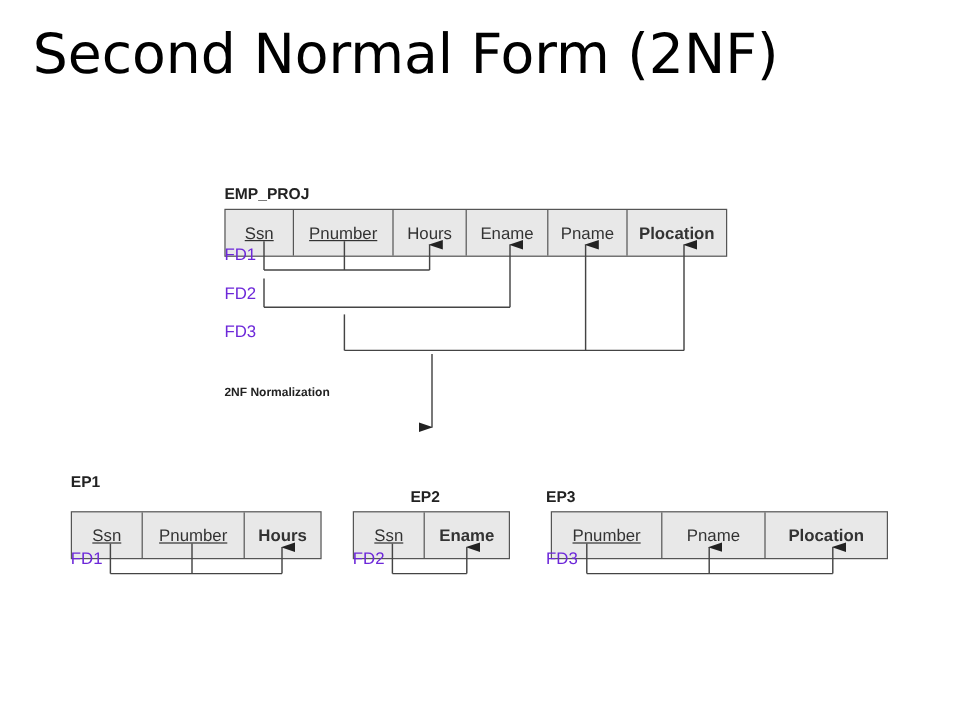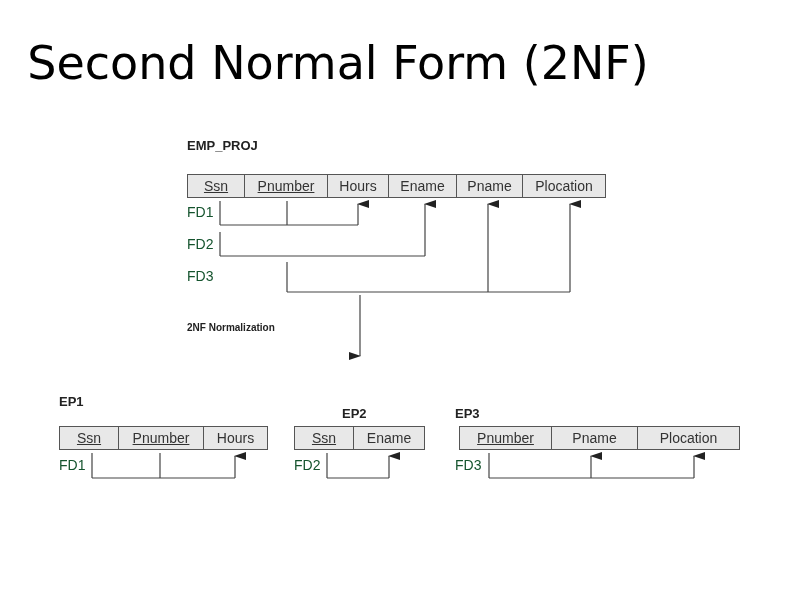--- a/index.html
+++ b/index.html
@@ -1,32 +1,32 @@
 <!DOCTYPE html>
 <html><head>
 <meta charset="utf-8">
 <style>
   html, body { margin: 0; padding: 0; }
   body { width: 800px; height: 600px; background: #ffffff; position: relative; overflow: hidden; font-family: "Liberation Sans", sans-serif; }
-  .slide-title { position: absolute; left: 0; top: 36px; width: 676px; text-align: center; font-family: "DejaVu Sans", sans-serif; font-size: 46px; color: #000; }
+  .slide-title { position: absolute; left: 0; top: 18px; width: 676px; text-align: center; font-family: "DejaVu Sans", sans-serif; font-size: 46px; color: #000; }
   .rel-name { position: absolute; font-family: "Liberation Sans", sans-serif; font-weight: bold; font-size: 13px; color: #222; }
-  .table { position: absolute; display: flex; border: 1px solid #555; background: #e8e8e8; box-sizing: border-box; height: 24px; }
+  .table { position: absolute; display: flex; border: 1px solid #555; background: #e8e8e8; box-sizing: border-box; height: 40px; }
   .cell { box-sizing: border-box; height: 100%; border-right: 1px solid #555; display: flex; align-items: center; justify-content: center; font-size: 14px; color: #333; }
-  .cell:last-child { border-right: none; }
+  .cell:last-child { border-right: none; font-weight: bold; }
   .cell.key span { text-decoration: underline; }
-  .fd-label { position: absolute; font-size: 14px; color: #14532d; }
+  .fd-label { position: absolute; font-size: 14px; color: #6d28d9; }
   .norm-label { position: absolute; font-weight: bold; font-size: 10px; color: #222; }
   svg.lines { position: absolute; left: 0; top: 0; width: 800px; height: 600px; }
 </style>
 </head>
 <body>
 
 <div class="slide-title">Second Normal Form (2NF)</div>
 
-<div class="rel-name" style="left:187px; top:138px;">EMP_PROJ</div>
+<div class="rel-name" style="left:187px; top:154px;">EMP_PROJ</div>
 <div class="table" style="left:187px; top:174px; width:419px;">
   <div class="cell key" style="width:57px;">
       <span>Ssn</span>
     </div>
   <div class="cell key" style="width:83px;">
       <span>Pnumber</span>
     </div>
   <div class="cell" style="width:61px;">
       <span>Hours</span>
     </div>

